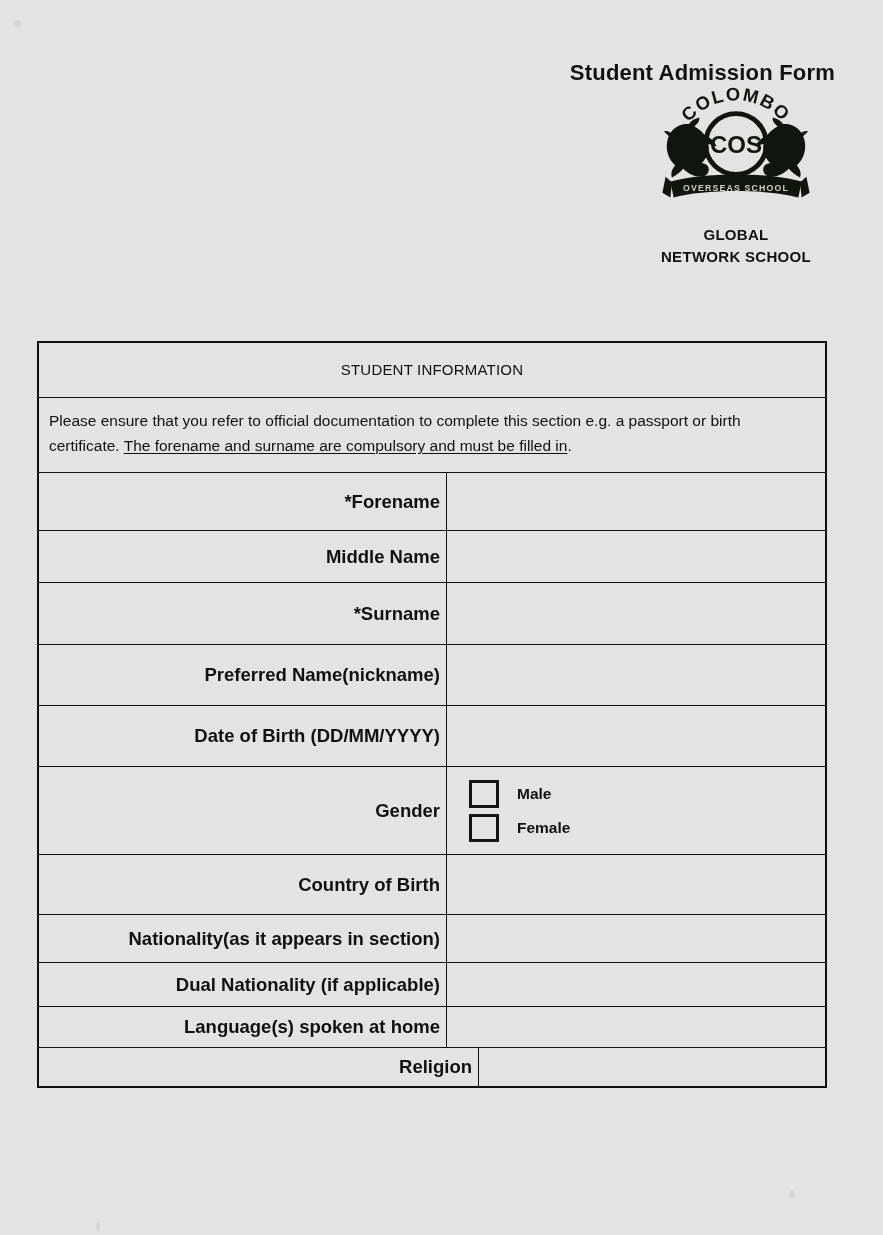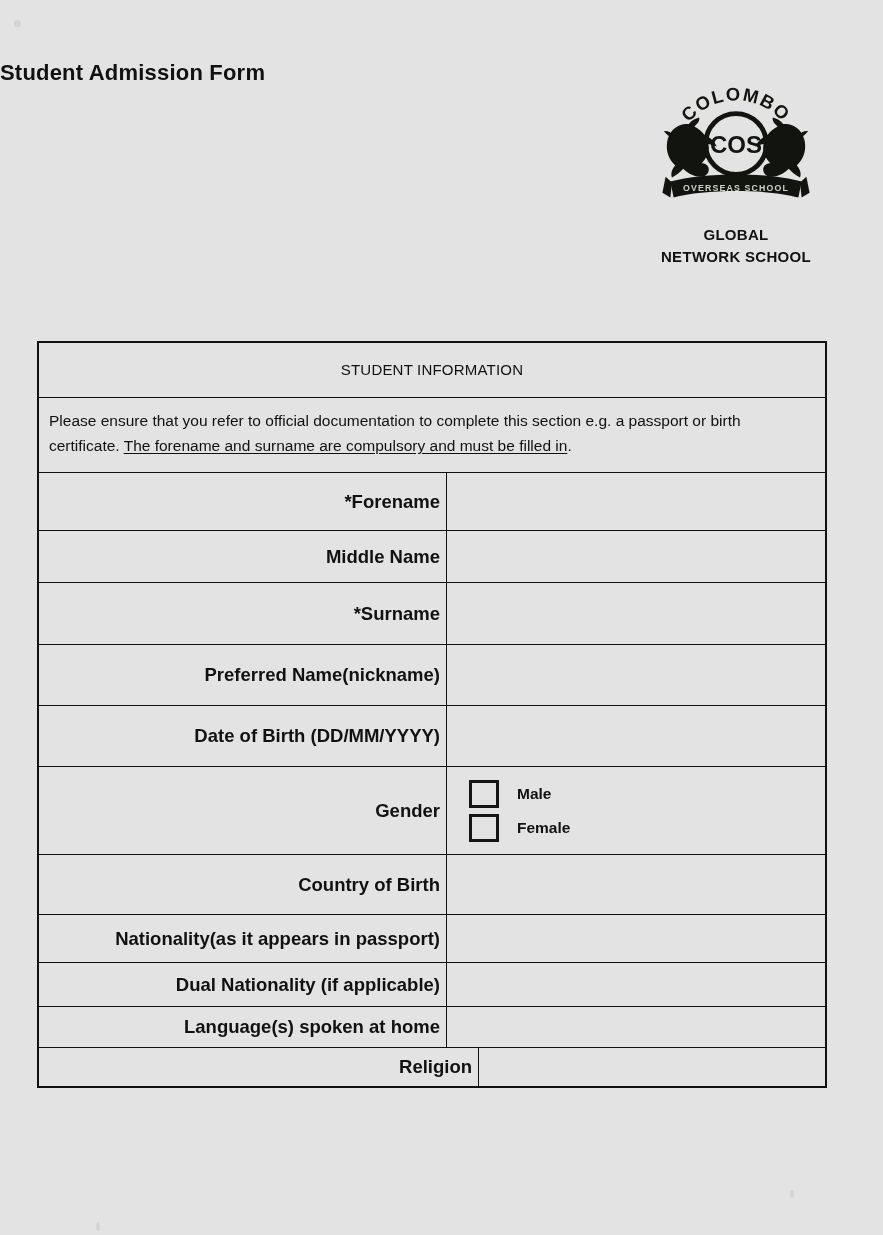--- a/index.html
+++ b/index.html
@@ -22,21 +22,21 @@
     width: 883px;
     height: 1235px;
   }
 
   
   .doc-title {
     position: absolute;
     left: 0;
     top: 60px;
     width: 835px;
-    text-align: left;
+    text-align: right;
     font-size: 22px;
     font-weight: bold;
     letter-spacing: .2px;
     color: #111;
   }
 
   .brand-block {
     position: absolute;
     left: 636px;
     top: 76px;
@@ -272,21 +272,21 @@
         </div>
       </div>
     </div>
 
     <div class="row h60">
       <div class="cell-label">Country of Birth</div>
       <div class="cell-value"></div>
     </div>
 
     <div class="row h48">
-      <div class="cell-label">Nationality(as it appears in passport)</div>
+      <div class="cell-label">Nationality(as it appears in section)</div>
       <div class="cell-value"></div>
     </div>
 
     <div class="row h44">
       <div class="cell-label">Dual Nationality (if applicable)</div>
       <div class="cell-value"></div>
     </div>
 
     <div class="row h41">
       <div class="cell-label">Language(s) spoken at home</div>

